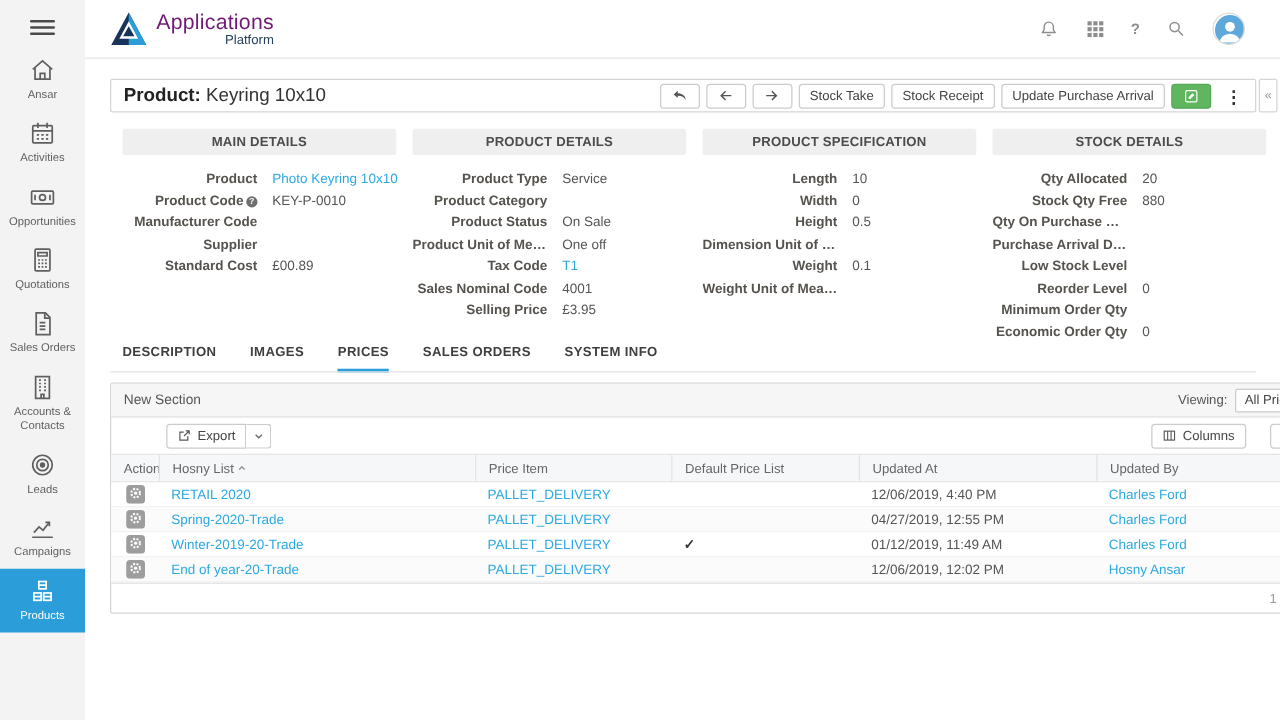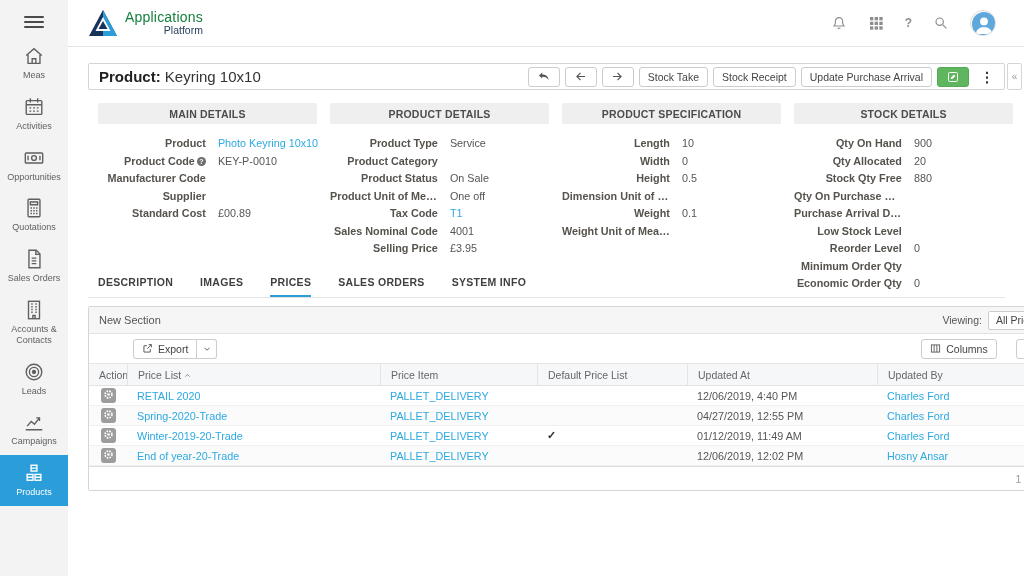--- a/index.html
+++ b/index.html
@@ -17,21 +17,21 @@
   .side-label { font-size:9px; color:#5f5f5f; text-align:center; margin-top:3px; line-height:1.2; }
   .side-item.active { background:#2b9dd9; }
   .side-item.active .s-icon { color:#fff; }
   .side-item.active .side-label { color:#fff; }
 
   
   #topbar { position:absolute; left:68px; right:0; top:0; height:47px; background:#fff;
     border-bottom:1px solid #e4e4e4; display:flex; align-items:center; }
   #brand { display:flex; align-items:center; margin-left:20px; cursor:pointer; }
   #brand-text { margin-left:7px; line-height:1; }
-  #brand-line1 { font-size:14px; color:#15803d; letter-spacing:.2px; }
+  #brand-line1 { font-size:17px; color:#701a75; letter-spacing:.2px; }
   #brand-line2 { font-size:10.5px; color:#27415e; text-align:right; margin-top:1px; }
   #top-icons { margin-left:auto; display:flex; align-items:center; gap:21px; margin-right:28px; }
   .t-icon { width:16px; height:16px; color:#8d8d8d; cursor:pointer; }
   .t-icon svg { width:16px; height:16px; display:block; }
   #help-icon { font-size:12px; font-weight:bold; color:#8d8d8d; cursor:pointer; }
   #avatar { width:26px; height:26px; border-radius:50%; border:1px solid #ddd; overflow:hidden;
     background:#fff; cursor:pointer; }
   #avatar svg { width:24px; height:24px; display:block; margin:1px; }
 
   
@@ -139,21 +139,21 @@
       <div class="bar"></div>
       <div class="bar"></div>
   </div>
   <nav id="side-items">
       <div class="side-item">
         <span class="s-icon">
           <svg viewBox="0 0 24 24" fill="none" stroke="currentColor" stroke-width="1.5">
             <path d="M3.5 11.5 12 4l8.5 7.5M5.5 10.5V20h13v-9.5M10 20v-5h4v5"></path>
           </svg>
         </span>
-    <span class="side-label">Meas</span>
+    <span class="side-label">Ansar</span>
       </div>
       <div class="side-item">
         <span class="s-icon">
           <svg viewBox="0 0 24 24" fill="none" stroke="currentColor" stroke-width="1.5">
             <rect x="3.5" y="5" width="17" height="15" rx="1"></rect>
             <path d="M3.5 9.5h17M8 2.5V7M16 2.5V7M7 13h2M11 13h2M15 13h2M7 16.5h2M11 16.5h2M15 16.5h2"></path>
           </svg>
         </span>
     <span class="side-label">Activities</span>
       </div>
@@ -399,24 +399,20 @@
           <div class="f-row">
       <span class="f-label"><span>Weight Unit of Measure</span></span>
       <span class="f-value"></span>
           </div>
         </div>
       </div>
       <div class="col">
         <div class="col-head">STOCK DETAILS</div>
     <div class="fields">
           <div class="f-row">
-      <span class="f-label"><span>Qty On Hand</span></span>
-      <span class="f-value">900</span>
-          </div>
-          <div class="f-row">
       <span class="f-label"><span>Qty Allocated</span></span>
       <span class="f-value">20</span>
           </div>
           <div class="f-row">
       <span class="f-label"><span>Stock Qty Free</span></span>
       <span class="f-value">880</span>
           </div>
           <div class="f-row">
       <span class="f-label"><span>Qty On Purchase Order</span></span>
       <span class="f-value"></span>
@@ -514,21 +510,21 @@
       </div>
     </div>
 
     <div class="tbl">
       <div id="tbl-main">
         <div id="tbl-head">
             <div class="hc c0">
               <span>Actions</span>
             </div>
             <div class="hc c1">
-              <span>Price List</span>
+              <span>Hosny List</span>
               <span class="sort-ic"><svg viewBox="0 0 16 16" fill="none" stroke="currentColor" stroke-width="2.2">
                   <path d="M3 10.5 8 5.5l5 5"></path>
                 </svg></span>
             </div>
             <div class="hc c2">
               <span>Price Item</span>
             </div>
             <div class="hc c3">
               <span>Default Price List</span>
             </div>

